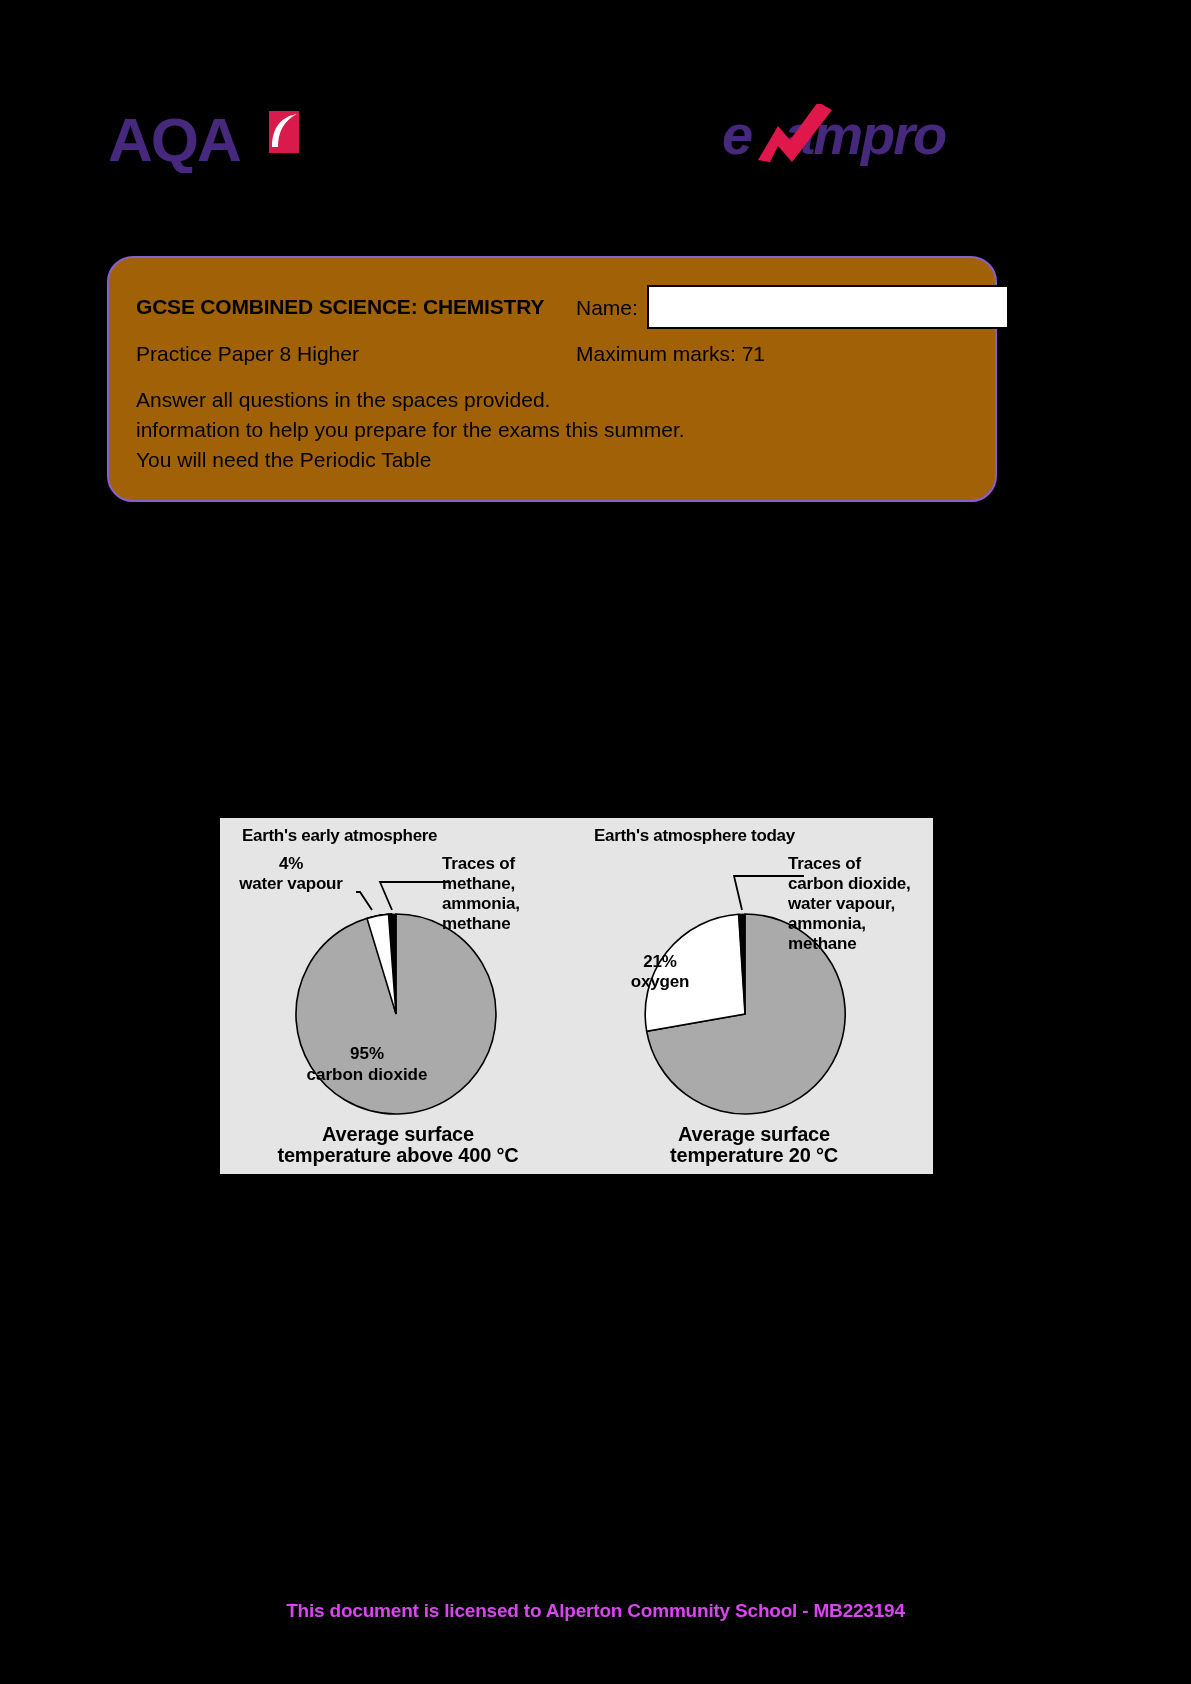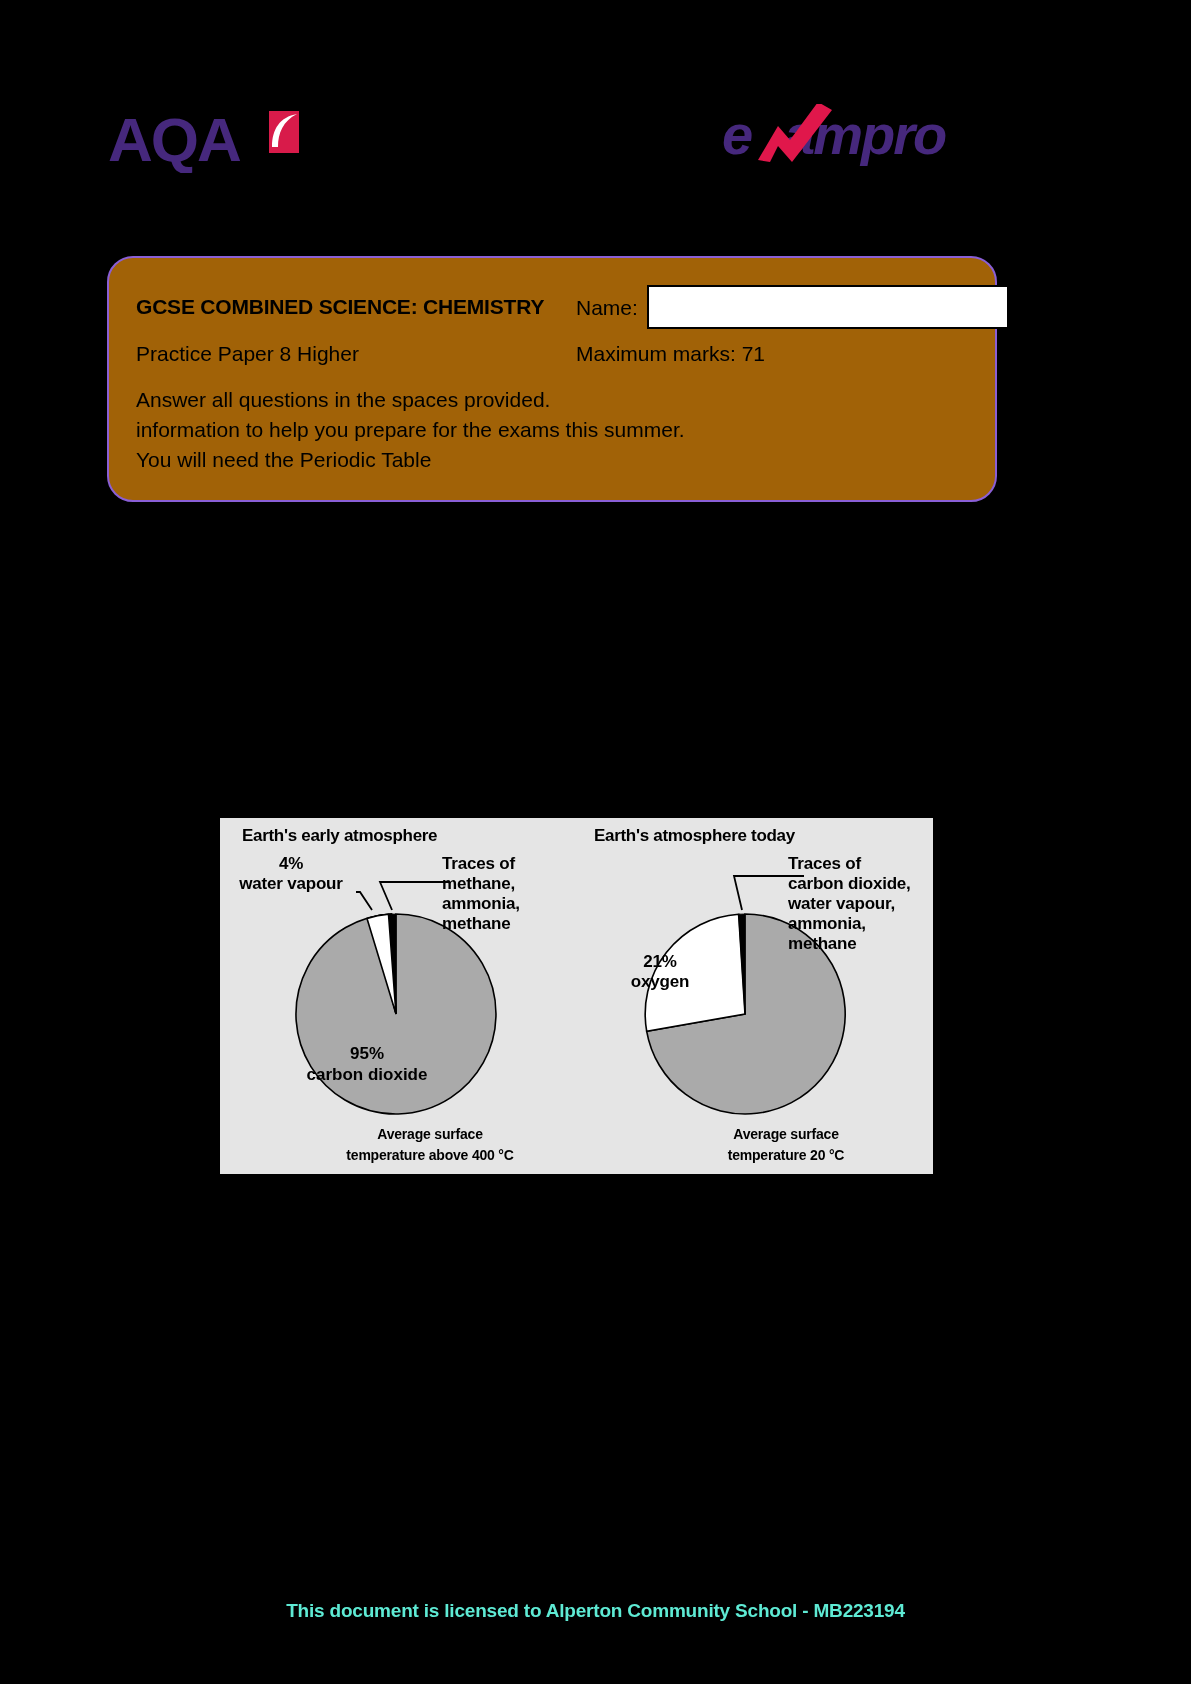--- a/index.html
+++ b/index.html
@@ -177,35 +177,34 @@
     width: 200px;
   }
   #label-co2 { left: 47px; top: 225px; }
   #label-n2  { left: 47px; top: 225px; }
 
   .caption {
     position: absolute;
     bottom: 8px;
     width: 100%;
     text-align: center;
-    font-size: 14px;
+    font-size: 20px;
     font-weight: bold;
     line-height: 21px;
     letter-spacing: -0.2px;
-    padding-left: 32px;
   }
 
   
   #footer {
     position: absolute;
     left: 0;
     top: 1600px;
     width: 1191px;
     text-align: center;
-    color: #5eead4;
+    color: #d946ef;
     font-size: 19px;
     font-weight: bold;
     letter-spacing: -0.2px;
   }
 </style>
 </head>
 <body>
 
 <div id="aqa-logo">
   <svg width="200" height="70" viewBox="0 0 200 70" xmlns="http://www.w3.org/2000/svg">

